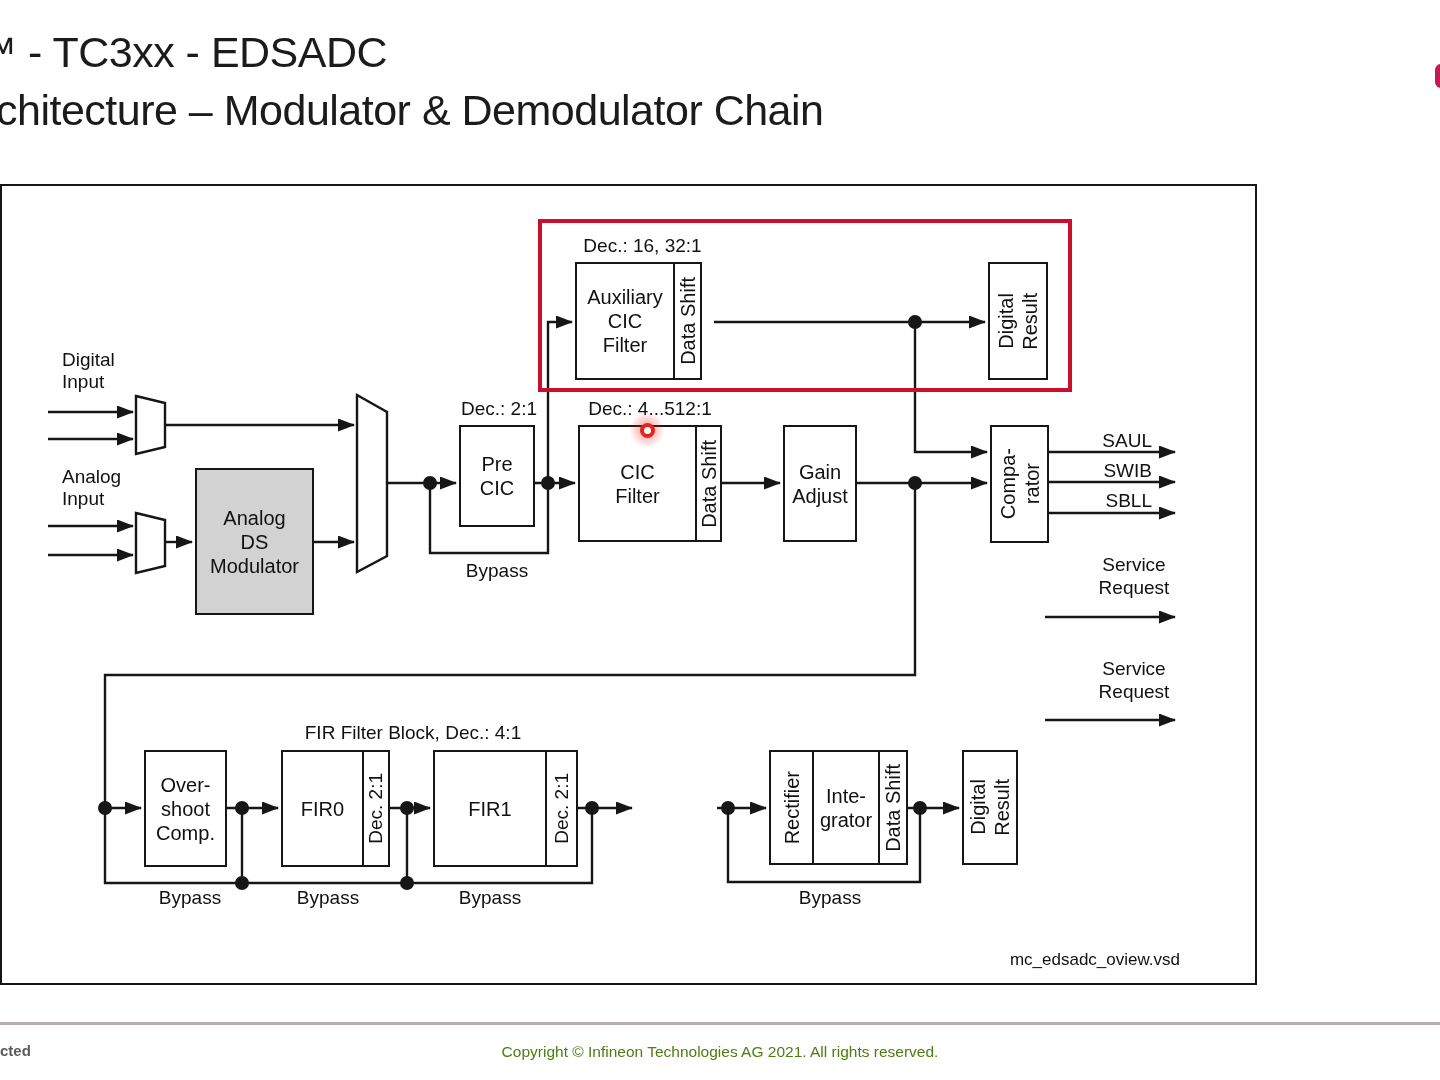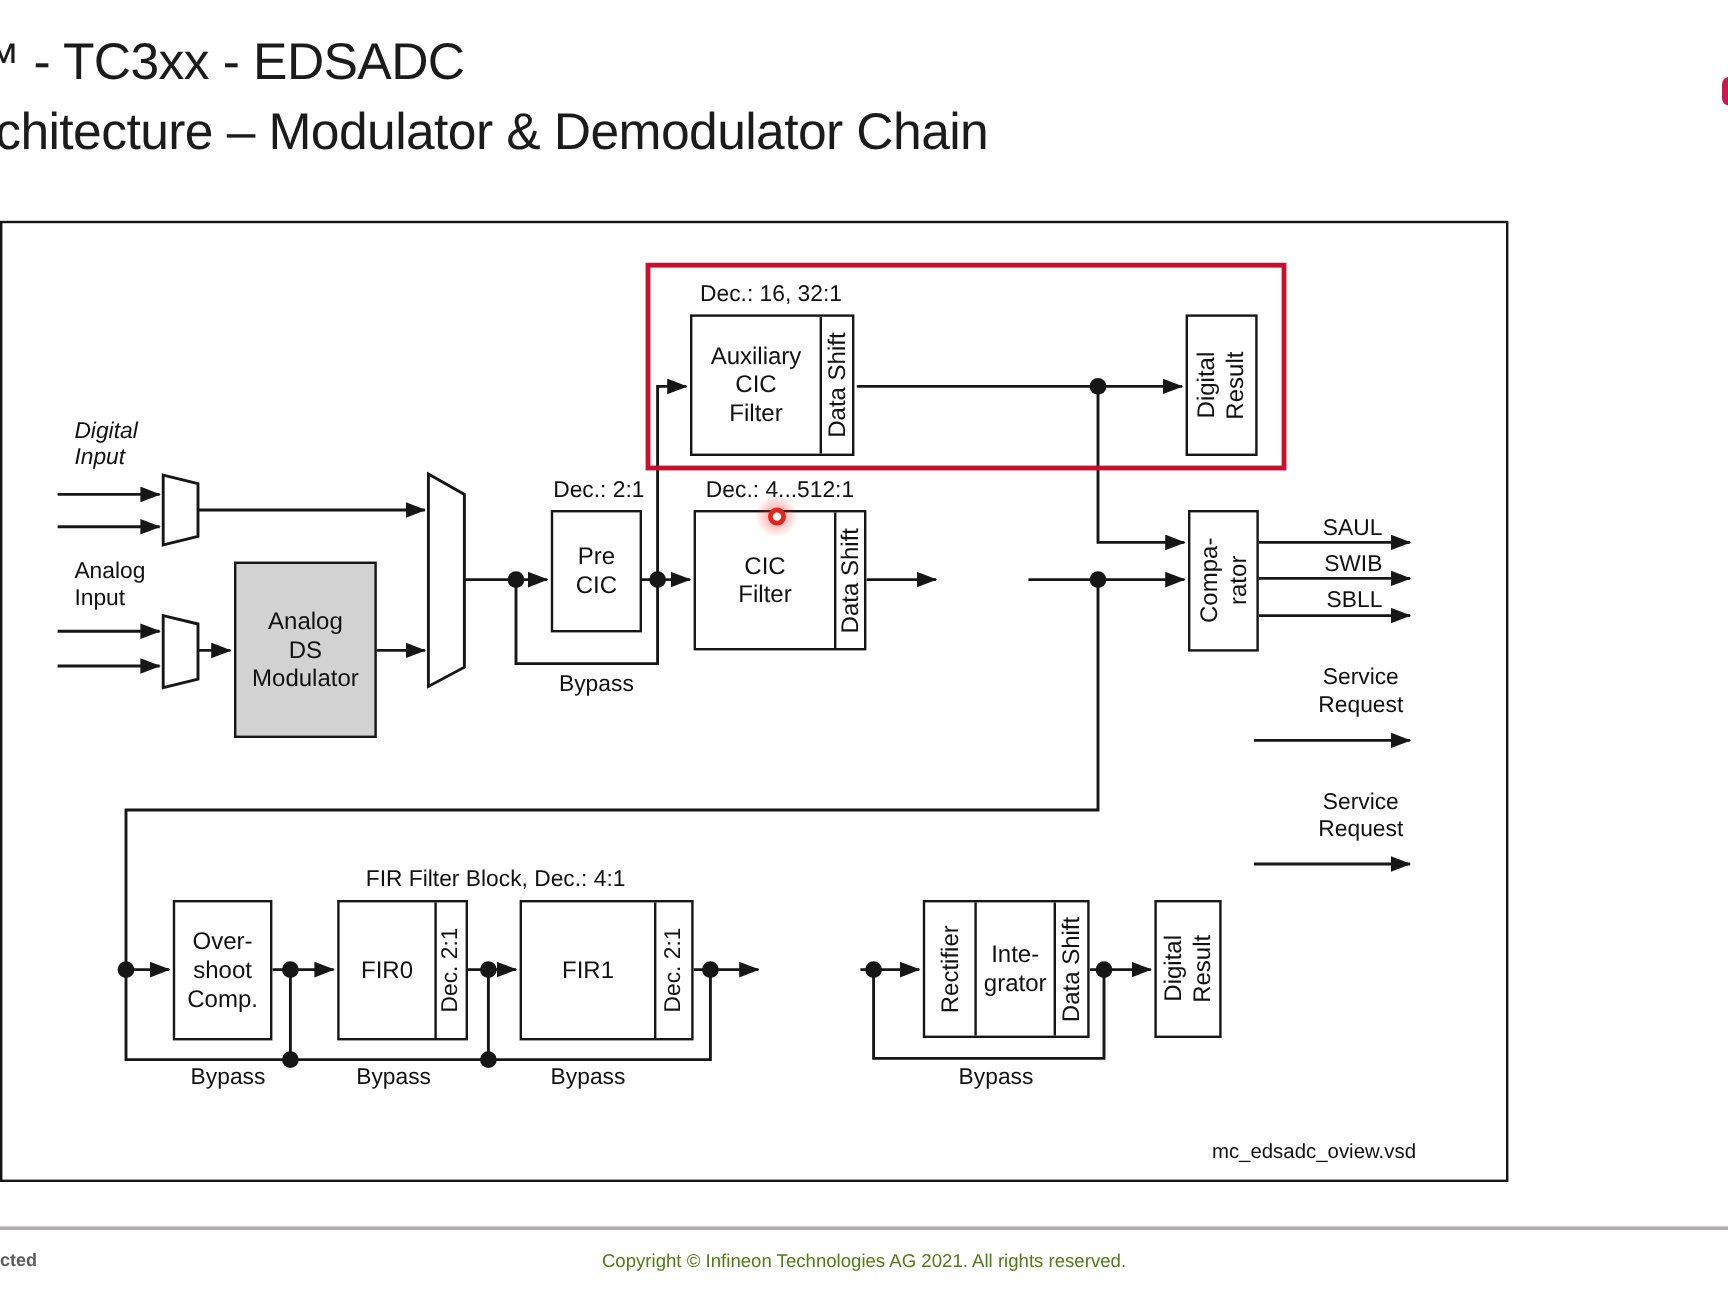--- a/index.html
+++ b/index.html
@@ -109,46 +109,48 @@
         <circle cx="242" cy="808" r="7"></circle>
       <circle cx="407" cy="808" r="7"></circle>
         <circle cx="592" cy="808" r="7"></circle>
       <circle cx="728" cy="808" r="7"></circle>
         <circle cx="920" cy="808" r="7"></circle>
       <circle cx="242" cy="883" r="7"></circle>
         <circle cx="407" cy="883" r="7"></circle>
     </g>
   </svg>
 
-  <div class="lbl pre" style="left:62px;top:349px;font-style:italic;">Digital
+  <div class="lbl pre" style="left:62px;top:349px;">Digital
 Input</div>
   <div class="lbl pre" style="left:62px;top:466px;">Analog
 Input</div>
 
   <div class="block gray pre" style="left:195px;top:468px;width:119px;height:147px;">Analog
 DS
 Modulator</div>
   <div class="block pre" style="left:459px;top:425px;width:76px;height:102px;">Pre
 CIC</div>
 
   <div class="block compound" style="left:578px;top:425px;width:144px;height:117px;">
     <div class="cell grow pre">CIC
 Filter</div>
     <div class="cell" style="width:25px;">
         <span class="vtext">Data Shift</span>
       </div>
   </div>
 
+  <div class="block pre" style="left:783px;top:425px;width:74px;height:117px;">Gain
+Adjust</div>
 
   <div class="block" style="left:990px;top:425px;width:59px;height:118px;">
     <span class="vtext">Compa-
 rator</span>
   </div>
 
-  <div class="block compound" style="left:575px;top:262px;width:137px;height:118px;">
+  <div class="block compound" style="left:575px;top:262px;width:127px;height:118px;">
     <div class="cell grow pre">Auxiliary
 CIC
 Filter</div>
     <div class="cell" style="width:27px;">
         <span class="vtext">Data Shift</span>
       </div>
   </div>
   <div class="block" style="left:988px;top:262px;width:60px;height:118px;">
     <span class="vtext">Digital
 Result</span>

